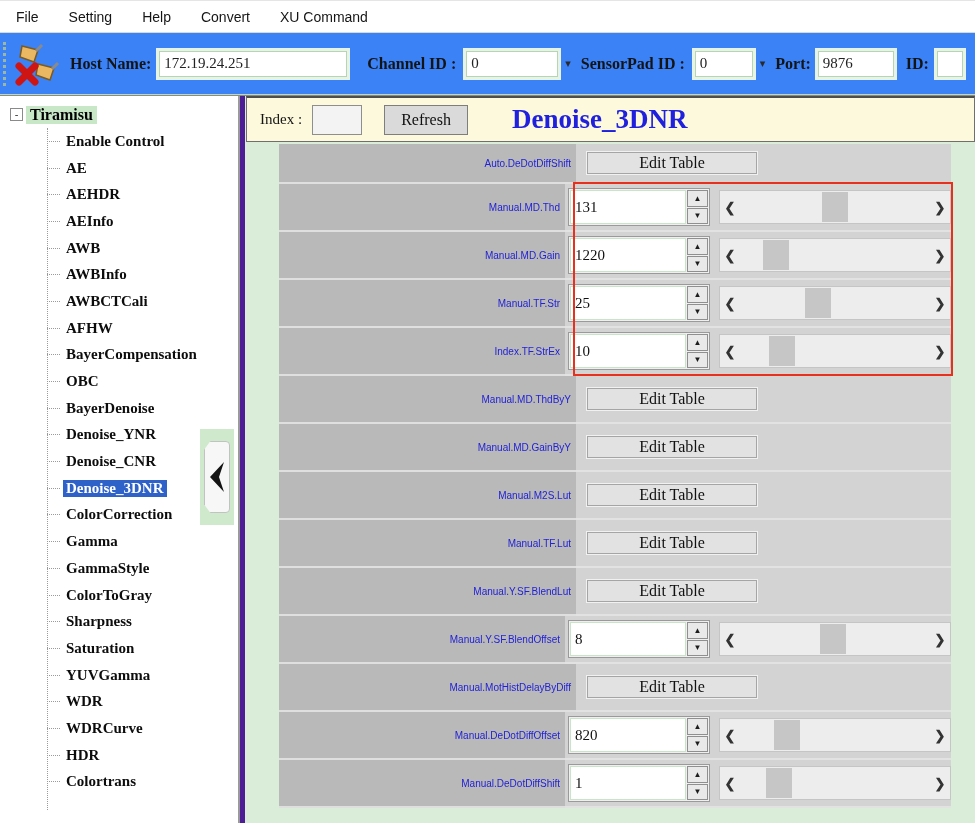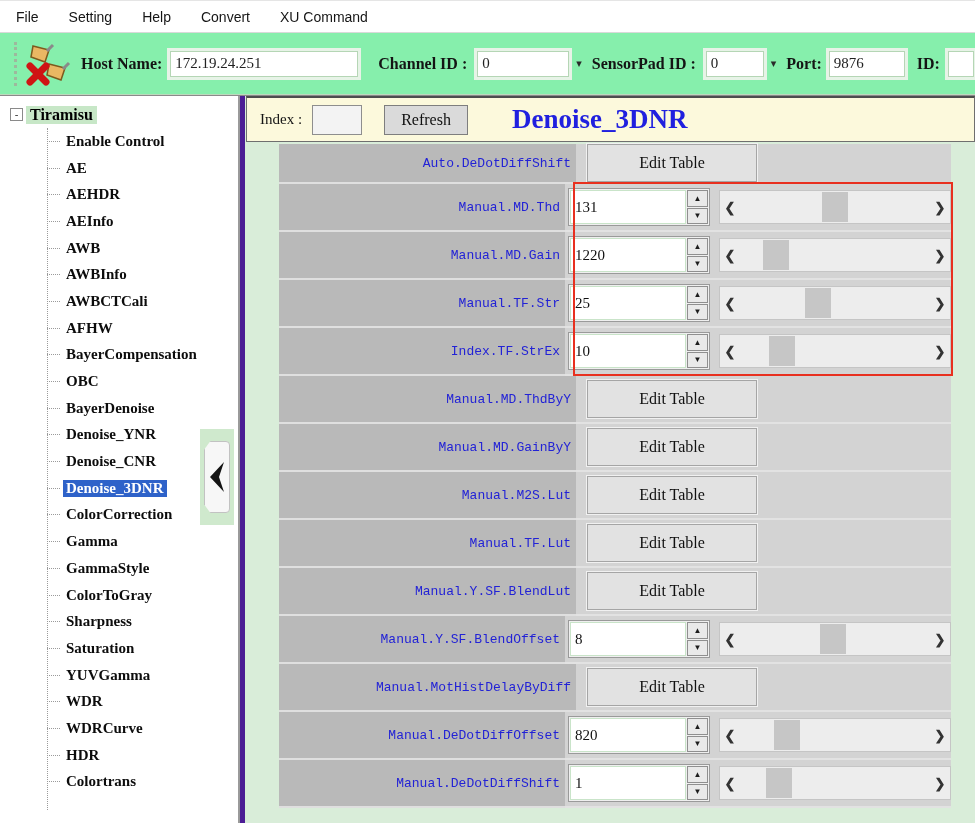--- a/index.html
+++ b/index.html
@@ -5,22 +5,22 @@
   * { margin:0; padding:0; box-sizing:border-box; }
   body { font-family:"Liberation Sans", sans-serif; background:#fff; }
   .app { width:975px; height:823px; position:relative; overflow:hidden; background:#fff; border-top:1px solid #e5e5e5; }
 
   
   .menubar { height:32px; background:#ffffff; border-bottom:1px solid #d9d9d9;
              display:flex; align-items:center; padding-left:16px; gap:30px; }
   .menu-item { font-size:14px; color:#151515; cursor:default; }
 
   
-  .toolbar { height:62px; background:#86efac; border-bottom:1px solid #bcd9bc;
-             display:flex; align-items:center; padding-left:14px; position:relative; }
+  .toolbar { height:62px; background:#3b82f6; border-bottom:1px solid #bcd9bc;
+             display:flex; align-items:center; padding-left:3px; position:relative; }
   .gripper { width:6px; height:44px; border-left:3px dotted #9db89d; margin-right:3px; }
   .tb-icon { width:50px; height:44px; margin-right:8px; }
   .tb-label { font-family:"Liberation Serif", serif; font-weight:bold; font-size:16px; color:#141414; white-space:nowrap; }
   .tb-input { background:#fff; border:1px solid #b5d6b5; box-shadow:0 0 0 3px #e7f3e7;
               height:26px; font-family:"Liberation Serif", serif; font-size:15px; color:#222;
               padding:0 4px; display:flex; align-items:center; }
   .combo-arrow { font-size:11px; color:#2a2a2a; margin:0 2px 0 7px; cursor:default; }
 
   
   .content { display:flex; height:729px; border-top:1px solid #8a8a8a; }
@@ -55,24 +55,24 @@
   .refresh-btn { margin-left:22px; width:84px; height:30px; background:#dadada; border:1px solid #7e7e7e;
                  font-family:"Liberation Serif", serif; font-size:16px; color:#111; cursor:pointer; }
   .ptitle { font-family:"Liberation Serif", serif; font-weight:bold; font-size:27px; color:#2020df; margin-left:44px; }
 
   
   .ptable { position:absolute; left:34px; top:48px; width:672px; bottom:16px; display:flex; flex-direction:column; }
   .trow { height:48px; display:flex; flex:none; }
   .trow.first { height:40px; }
   .tlabel { width:297px; background:#b9b9b9; border-bottom:2px solid rgba(255,255,255,.55);
             display:flex; align-items:center; justify-content:flex-end; padding-right:5px; }
-  .tlabel span { font-family:Liberation Mono, monospace; font-size:13px; color:#2222d6; white-space:nowrap; }
+  .tlabel span { font-family:Liberation Sans, sans-serif; font-size:10px; color:#2222d6; white-space:nowrap; }
   .tctrl { flex:1; background:#d3d3d3; border-bottom:2px solid rgba(255,255,255,.35);
            display:flex; align-items:center; padding-left:3px; }
-  .edit-btn { margin-left:8px; width:170px; height:38px; background:#e2e2e2; border:1px solid #a5a5a5;
+  .edit-btn { margin-left:8px; width:170px; height:22px; background:#e2e2e2; border:1px solid #a5a5a5;
               box-shadow:0 0 0 1px #f1f1f1; font-family:"Liberation Serif", serif; font-size:16px; color:#101010; cursor:pointer; }
   .spin { width:142px; height:38px; border:1px solid #9a9a9a; background:#efefef; display:flex; padding:1px; }
   .spin-field { flex:1; background:#ffffff; border:1px solid #c9e4c9; font-family:"Liberation Serif", serif;
                 font-size:15px; color:#101010; display:flex; align-items:center; padding-left:4px; }
   .spin-btns { width:21px; display:flex; flex-direction:column; margin-left:1px; }
   .spin-btns div { flex:1; background:#e9e9e9; border:1px solid #8f8f8f; font-size:8px; color:#1c1c1c;
                    display:flex; align-items:center; justify-content:center; cursor:pointer; }
   .spin-btns div + div { margin-top:1px; }
   .hscroll { margin-left:9px; width:232px; height:34px; background:#ededed; border:1px solid #c5c5c5; position:relative; }
   .sb-arrow { position:absolute; top:0; bottom:0; width:16px; display:flex; align-items:center; justify-content:center;

